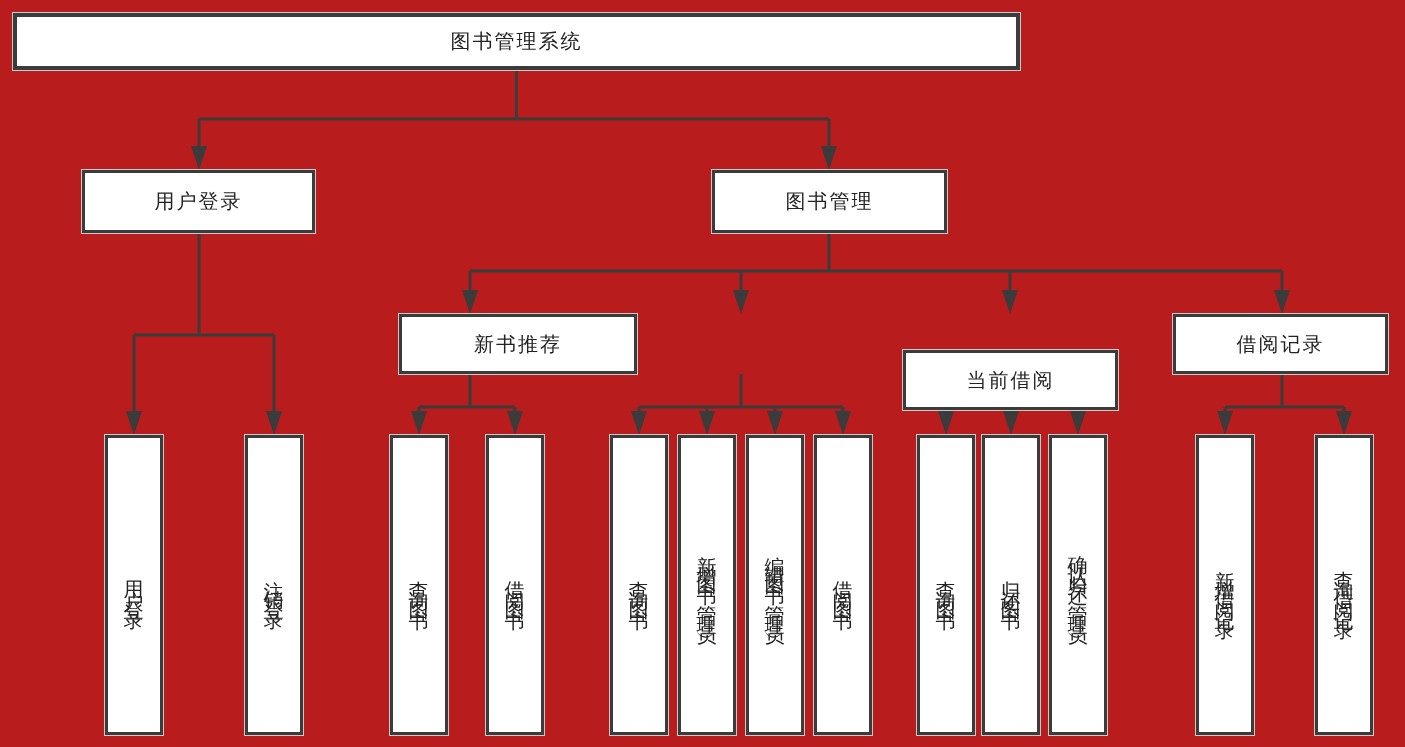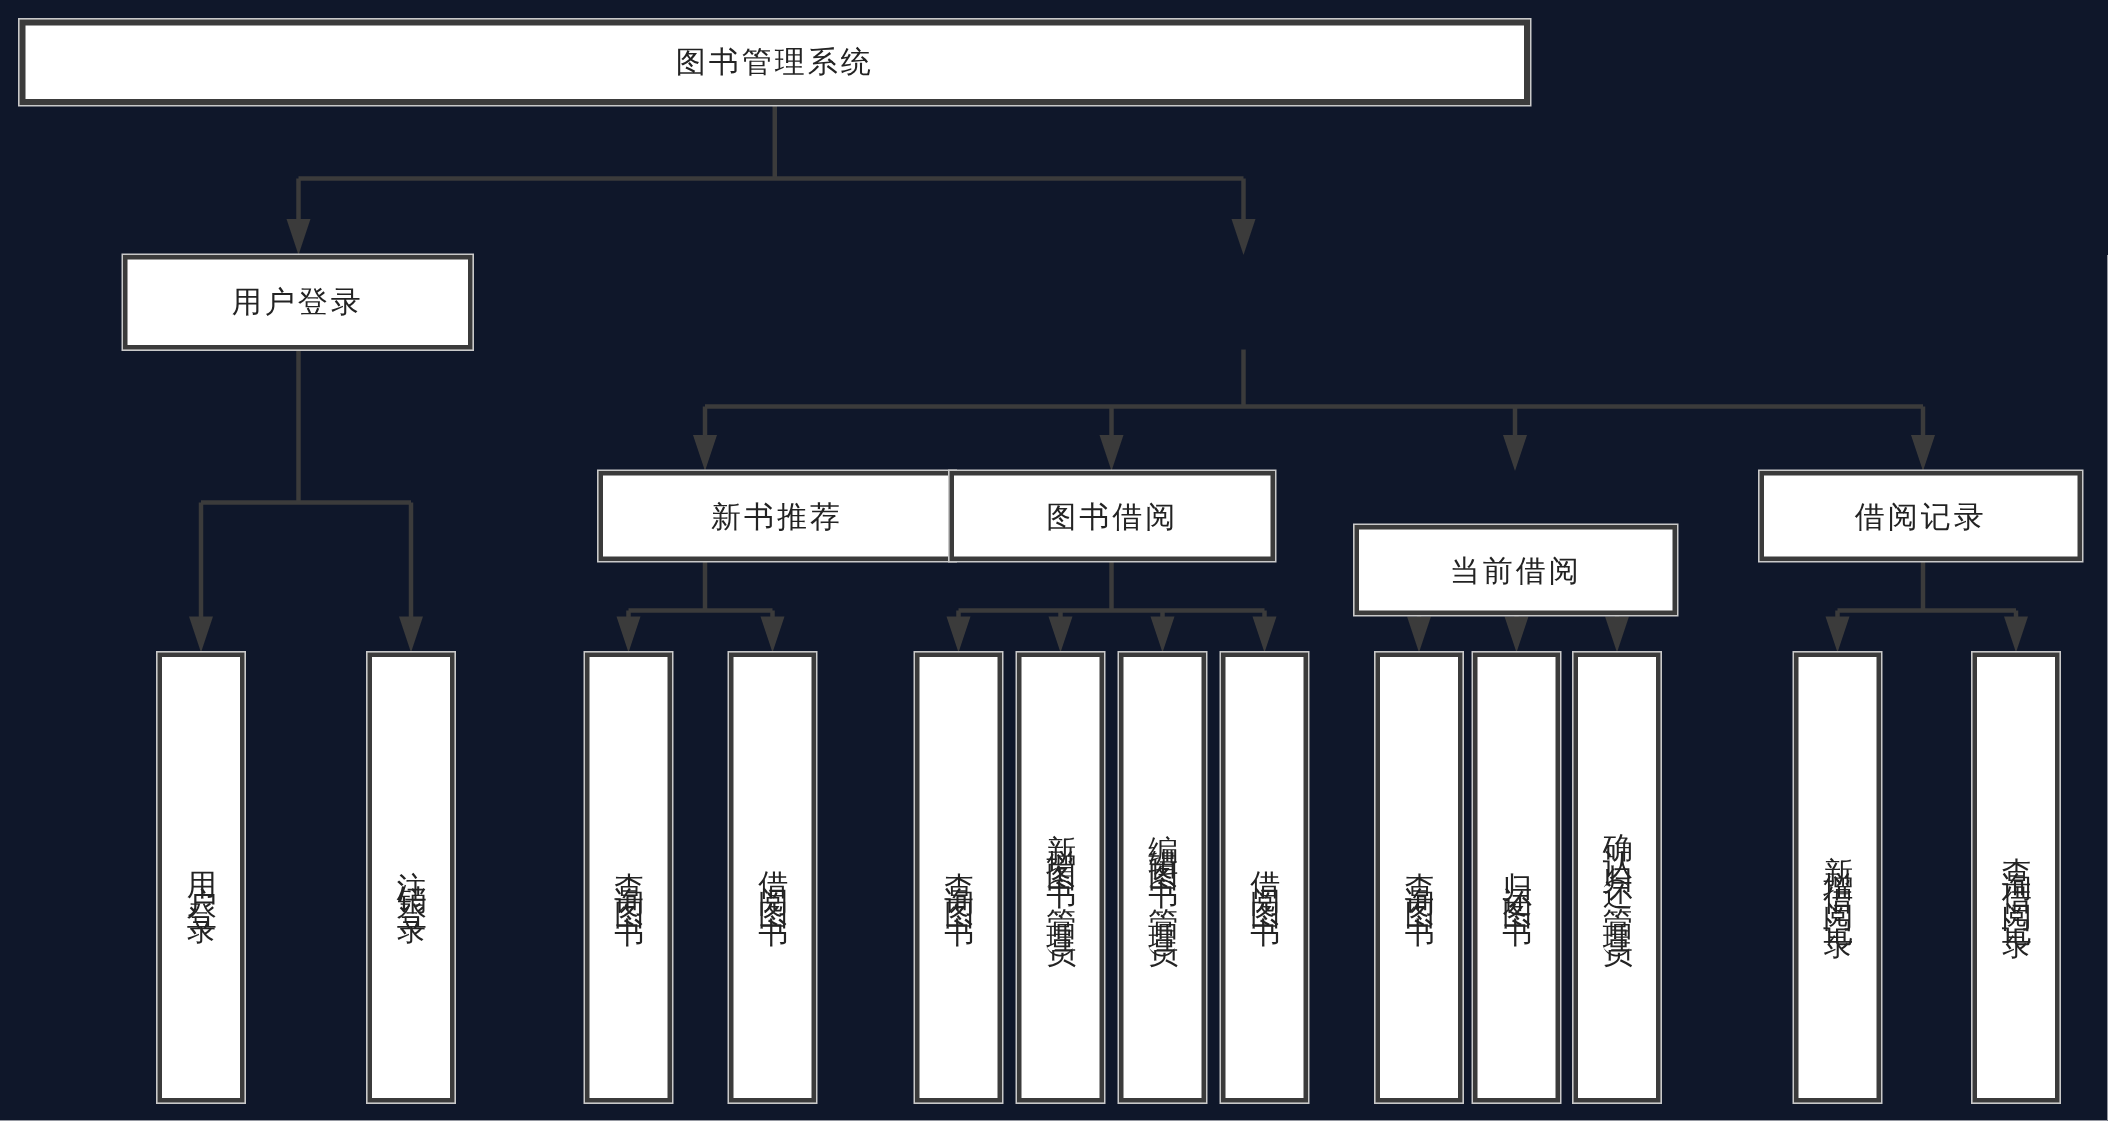--- a/index.html
+++ b/index.html
@@ -1,19 +1,19 @@
 <!DOCTYPE html>
 <html><head>
 <meta charset="utf-8">
 <style>
   html,body { margin:0; padding:0; background:#ffffff; }
   .canvas {
     position:relative;
     width:1405px; height:747px;
-    background:#0f172a;
+    background:#b91c1c;
     font-family:"Liberation Sans","DejaVu Sans",sans-serif;
     overflow:hidden;
   }
   .connectors { position:absolute; left:0; top:0; width:1405px; height:747px; z-index:1; }
   .connectors path { stroke:#3b3b3b; stroke-width:3; fill:none; }
   .connectors polygon { fill:#3b3b3b; stroke:none; }
   .box {
     position:absolute;
     box-sizing:border-box;
     background:#ffffff;
@@ -99,26 +99,26 @@
     </g>
   </svg>
 
   <div class="box root" style="left:13px; top:13px; width:1007px; height:57px;">
     <span class="h-label">图书管理系统</span>
   </div>
 
   <div class="box" style="left:82px; top:170px; width:233px; height:63px;">
     <span class="h-label">用户登录</span>
   </div>
+  <div class="box" style="left:712px; top:170px; width:235px; height:63px;">
+    <span class="h-label">图书管理</span>
+  </div>
 
   <div class="box" style="left:363px; top:314px; width:238px; height:60px;margin-left:36px;">
     <span class="h-label">新书推荐</span>
-  </div>
-  <div class="box" style="left:633px; top:314px; width:217px; height:60px;">
-    <span class="h-label">图书借阅</span>
   </div>
   <div class="box" style="left:903px; top:314px; width:215px; height:60px;margin-top:36px;">
     <span class="h-label">当前借阅</span>
   </div>
   <div class="box" style="left:1173px; top:314px; width:215px; height:60px;">
     <span class="h-label">借阅记录</span>
   </div>
 
   <div class="box leaf" style="left:105px; top:435px;">
     <span class="v-label">用户登录</span>

